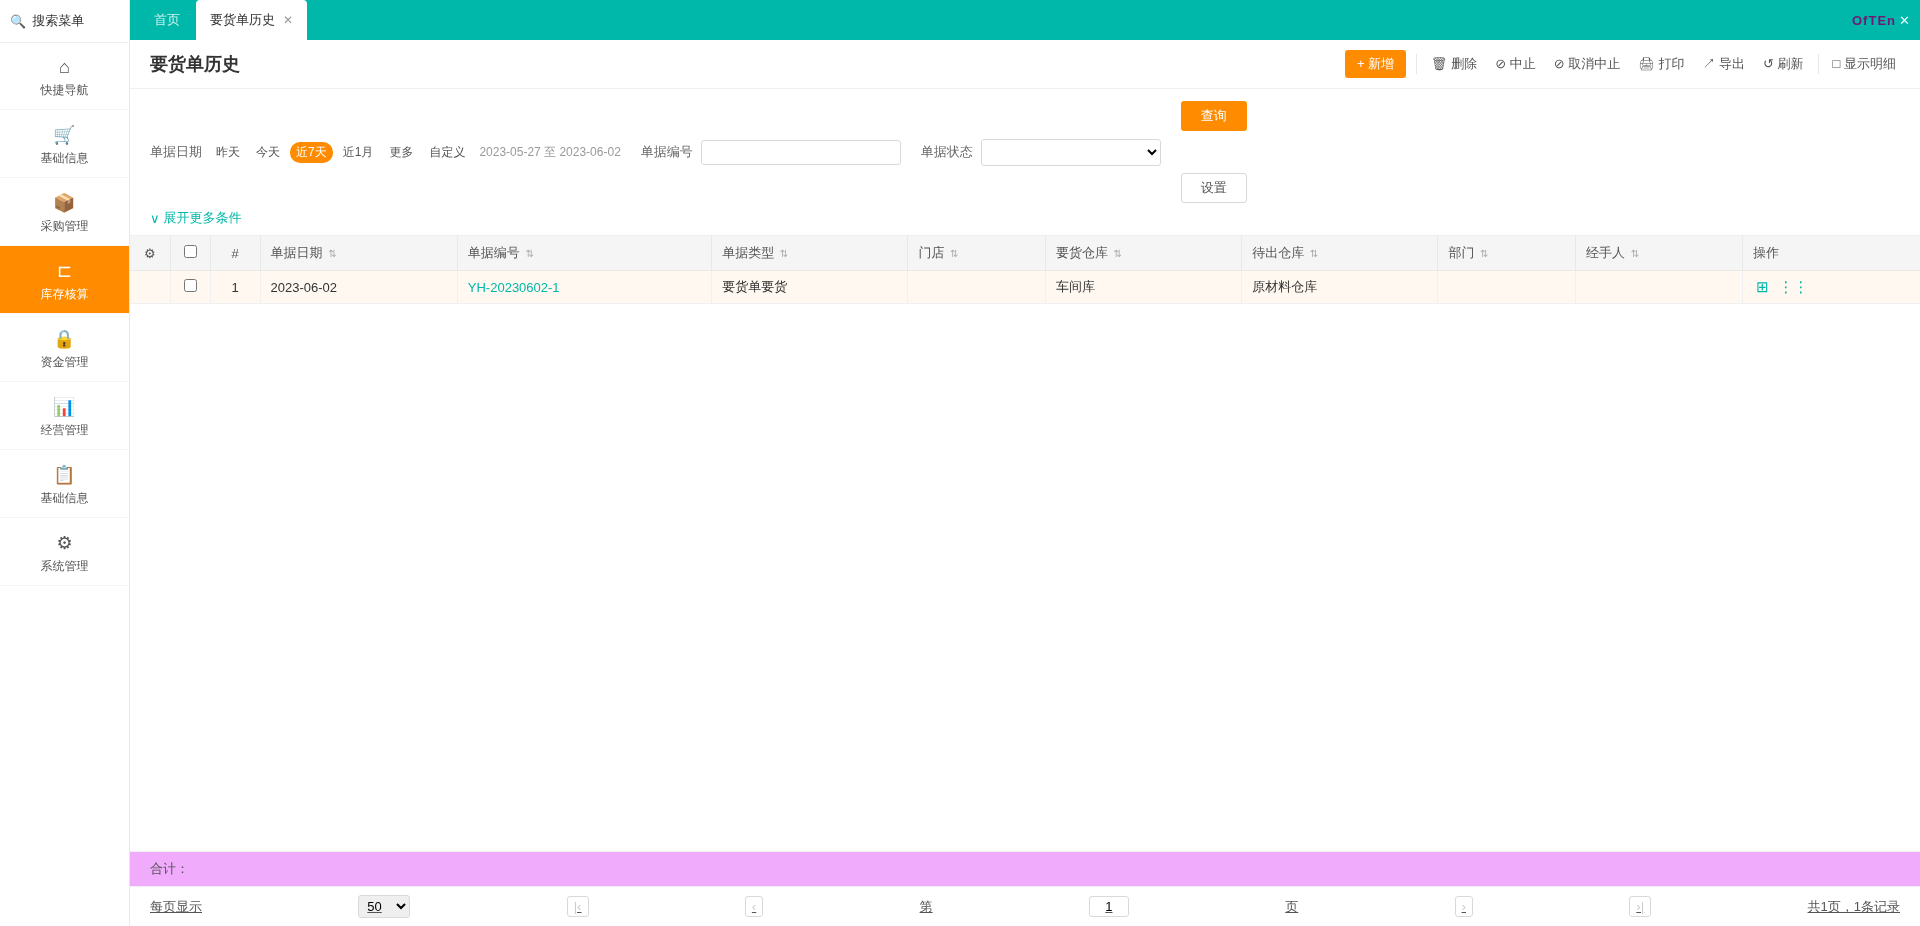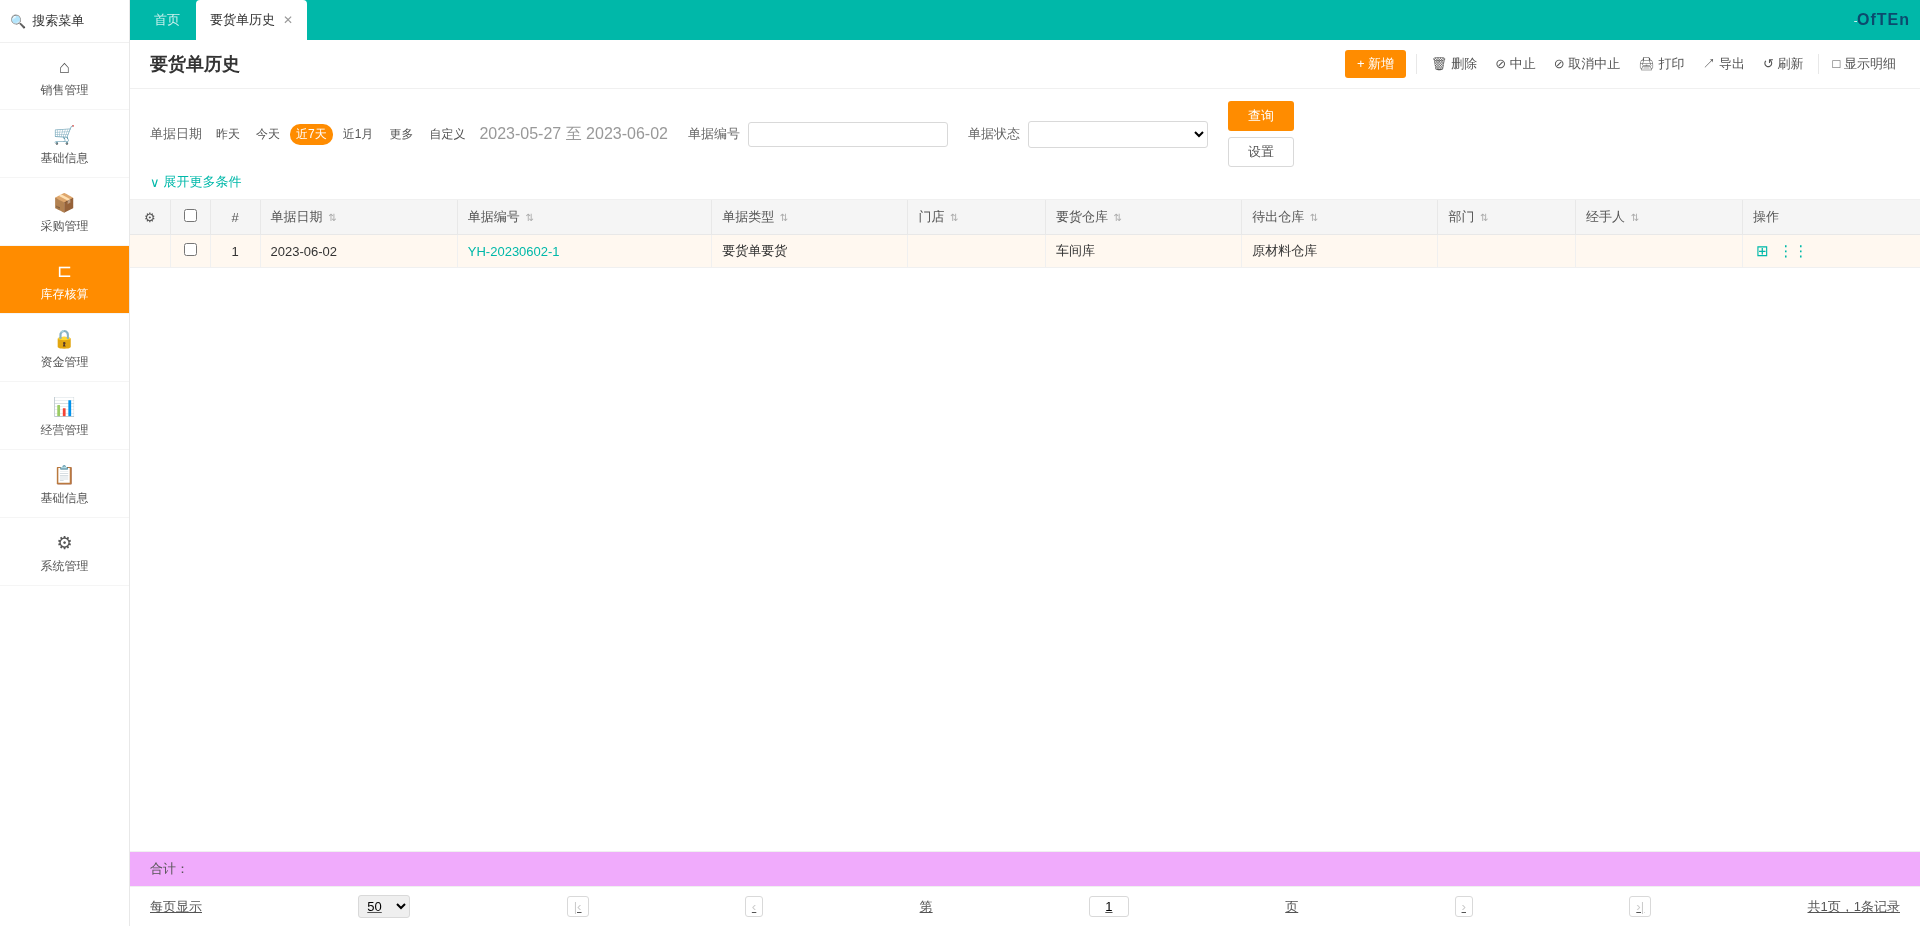--- a/index.html
+++ b/index.html
@@ -15,50 +15,50 @@
     .sidebar-item .icon { font-size: 18px; }
 
     
     .main-area { flex: 1; display: flex; flex-direction: column; overflow: hidden; }
     .top-bar { height: 40px; background: #00b8a9; display: flex; padding: 0 10px; gap: 2px; position: relative; }
     .tab { display: flex; align-items: center; padding: 0 14px; height: 100%; font-size: 13px; color: #fff; cursor: pointer; opacity: 0.8; }
     .tab.active { background: #fff; color: #333; opacity: 1; border-radius: 4px 4px 0 0; }
     .tab .close-btn { margin-left: 8px; font-size: 12px; cursor: pointer; color: #999; }
     .top-bar-right { margin-left: auto; display: flex; align-items: center; gap: 12px; }
     .top-bar-btn { color: #fff; cursor: pointer; font-size: 13px; opacity: 0.9; }
-    .brand-logo { position: absolute; right: 10px; top: 50%; transform: translateY(-50%); background: #00b8a9; color: #0c4a6e; font-size: 16px; font-weight: bold; letter-spacing: 1px; }
+    .brand-logo { position: absolute; right: 24px; top: 50%; transform: translateY(-50%); background: #00b8a9; color: #701a75; font-size: 13px; font-weight: bold; letter-spacing: 1px; }
 
     
     .content { flex: 1; display: flex; flex-direction: column; overflow: hidden; background: #fff; }
 
     
     .page-header { display: flex; align-items: center; justify-content: space-between; padding: 10px 20px; border-bottom: 1px solid #f0f0f0; background: #fff; }
     .page-title { font-size: 18px; font-weight: bold; color: #333; }
     .header-actions { display: flex; align-items: center; gap: 10px; }
     .action-btn { display: flex; align-items: center; gap: 3px; cursor: pointer; color: #555; font-size: 13px; padding: 0 4px; }
     .action-btn.primary { background: #ff8c00; color: #fff; border: none; border-radius: 3px; padding: 5px 12px; cursor: pointer; margin-left: 40px; }
     .divider-v { width: 1px; height: 20px; background: #e8e8e8; }
 
     
     .filter-area { padding: 12px 20px 8px; background: #fff; border-bottom: 1px solid #f0f0f0; }
     .filter-row { display: flex; align-items: center; gap: 20px; flex-wrap: wrap; }
     .filter-item { display: flex; align-items: center; gap: 8px; }
     .filter-label { color: #666; font-size: 13px; white-space: nowrap; }
     .date-quick-btns { display: flex; gap: 4px; }
     .date-quick-btn { padding: 2px 6px; font-size: 12px; cursor: pointer; color: #555; border-radius: 3px; }
     .date-quick-btn.active { background: #ff8c00; color: #fff; border-radius: 10px; }
-    .date-range-text { color: #999; font-size: 16px; text-align: center; }
+    .date-range-text { color: #999; font-size: 12px; text-align: center; }
     .filter-input { border: 1px solid #d9d9d9; border-radius: 3px; padding: 4px 8px; font-size: 13px; width: 200px; outline: none; }
     .filter-select { border: 1px solid #d9d9d9; border-radius: 3px; padding: 4px 8px; font-size: 13px; width: 180px; outline: none; background: #fff; }
     .expand-btn { display: flex; align-items: center; gap: 4px; color: #00b8a9; cursor: pointer; font-size: 13px; margin-top: 6px; }
 
     
     .query-btn-group { display: flex; flex-direction: column; gap: 6px; }
     .btn-query { background: #ff8c00; color: #fff; border: none; border-radius: 3px; padding: 6px 20px; cursor: pointer; font-size: 13px; }
-    .btn-settings { background: #fff; color: #555; border: 1px solid #d9d9d9; border-radius: 3px; padding: 5px 18px; cursor: pointer; font-size: 13px; }
+    .btn-settings { background: #fff; color: #555; border: 1px solid #d9d9d9; border-radius: 3px; padding: 5px 18px; cursor: pointer; font-size: 13px; margin-top: 36px; }
 
     
     .table-area { flex: 1; overflow: auto; padding: 0 0 0 0; }
     table { width: 100%; border-collapse: collapse; font-size: 13px; }
     thead tr { background: #f5f5f5; }
     thead th { padding: 8px 10px; border-bottom: 1px solid #e8e8e8; border-right: 1px solid #e8e8e8; color: #555; font-weight: normal; white-space: nowrap; text-align: left; position: relative; }
     thead th:last-child { border-right: none; }
     tbody tr { border-bottom: 1px solid #f0f0f0; }
     tbody tr:nth-child(odd) { background: #fff8f0; }
     tbody tr:nth-child(even) { background: #fff; }
@@ -86,21 +86,21 @@
 
 <div class="app-container">
 
   <div class="sidebar">
     <div class="sidebar-search">
       <span>🔍</span>
       <span>搜索菜单</span>
     </div>
     <div class="sidebar-item">
       <span class="icon">⌂</span>
-      <span>销售管理</span>
+      <span>快捷导航</span>
     </div>
     <div class="sidebar-item">
       <span class="icon">🛒</span>
       <span>基础信息</span>
     </div>
     <div class="sidebar-item">
       <span class="icon">📦</span>
       <span>采购管理</span>
     </div>
     <div class="sidebar-item active">

